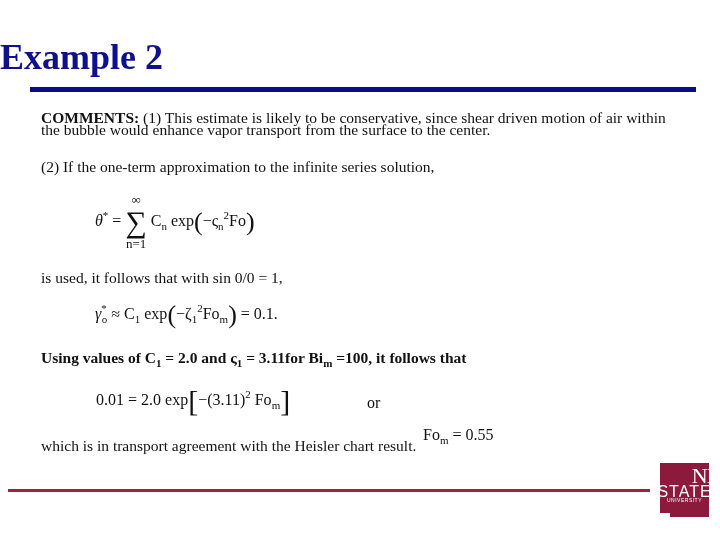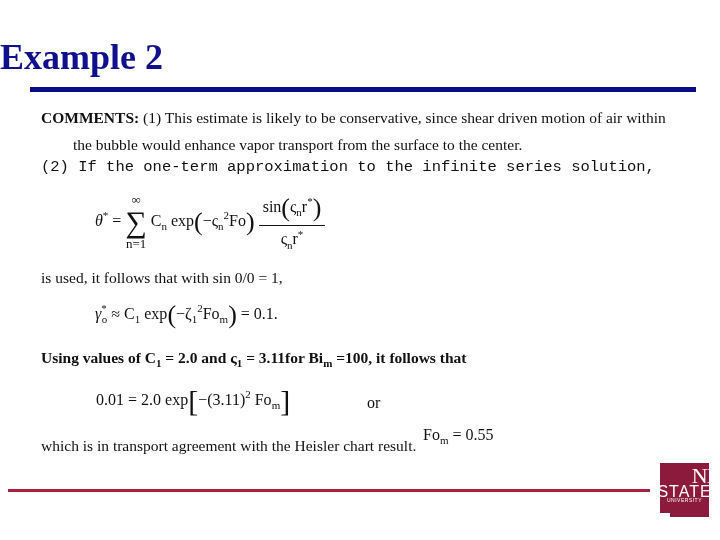--- a/index.html
+++ b/index.html
@@ -41,36 +41,32 @@
     .logo .un { font-size: 5px; line-height: 7px; letter-spacing: 0.5px; font-family: "Liberation Sans", sans-serif; }
     .logo-notch { position: absolute; left: 670px; top: 513px; width: 39px; height: 4px; background: #8b1a3c; }
   </style>
 </head>
 <body>
 
 <div class="title">Example 2</div>
 <div class="rule-top"></div>
 
 <div class="p" style="top:108px;"><b>COMMENTS:</b><span> (1) This estimate is likely to be conservative, since shear driven motion of air within</span></div>
-<div class="p" style="top:135px;margin-left:32px;">the bubble would enhance vapor transport from the surface to the center.</div>
-<div class="p" style="top:157px;font-family:Liberation Mono, monospace;">(2) If the one-term approximation to the infinite series solution,</div>
+<div class="p" style="top:120px;">the bubble would enhance vapor transport from the surface to the center.</div>
+<div class="p" style="top:157px;">(2) If the one-term approximation to the infinite series solution,</div>
 
 <div class="eq" style="left:95px; top:193px;">
   <span class="it">θ</span><sup>*</sup><span> = </span>
   <span class="sumbox">
     <span class="lim">∞</span>
     <span class="big">∑</span>
     <span class="lim">n=1</span>
   </span>
   <span>C</span><sub>n</sub>
   <span> exp</span><span class="paren">(</span><span>−ς</span><sub>n</sub><sup>2</sup><span>Fo</span><span class="paren">)</span>
-  <span class="frac">
-    <span class="num"><span>sin</span><span class="paren">(</span><span>ς</span><sub>n</sub><span>r</span><sup>*</sup><span class="paren">)</span></span>
-    <span class="den"><span>ς</span><sub>n</sub><span>r</span><sup>*</sup></span>
-  </span>
 </div>
 
 <div class="p" style="top:268px;">is used, it follows that with sin 0/0 = 1,</div>
 
 <div class="eq" style="left:95px; top:300px;">
   <span class="it">γ</span><sup>*</sup><sub style="margin-left:-5px;">o</sub><span> ≈ </span><span>C</span><sub>1</sub><span> exp</span><span class="paren">(</span><span>−ζ</span><sub>1</sub><sup>2</sup><span>Fo</span><sub>m</sub><span class="paren">)</span><span> = 0.1.</span>
 </div>
 
 <div class="p" style="top:348px;font-weight:bold;">
   <span>Using values of </span><span>C</span><sub>1</sub><span> = 2.0</span><span> and </span><span>ς</span><sub>1</sub><span> = 3.11</span><span>for </span><span>Bi</span><sub>m</sub><span> =100,</span><span> it follows that</span>

